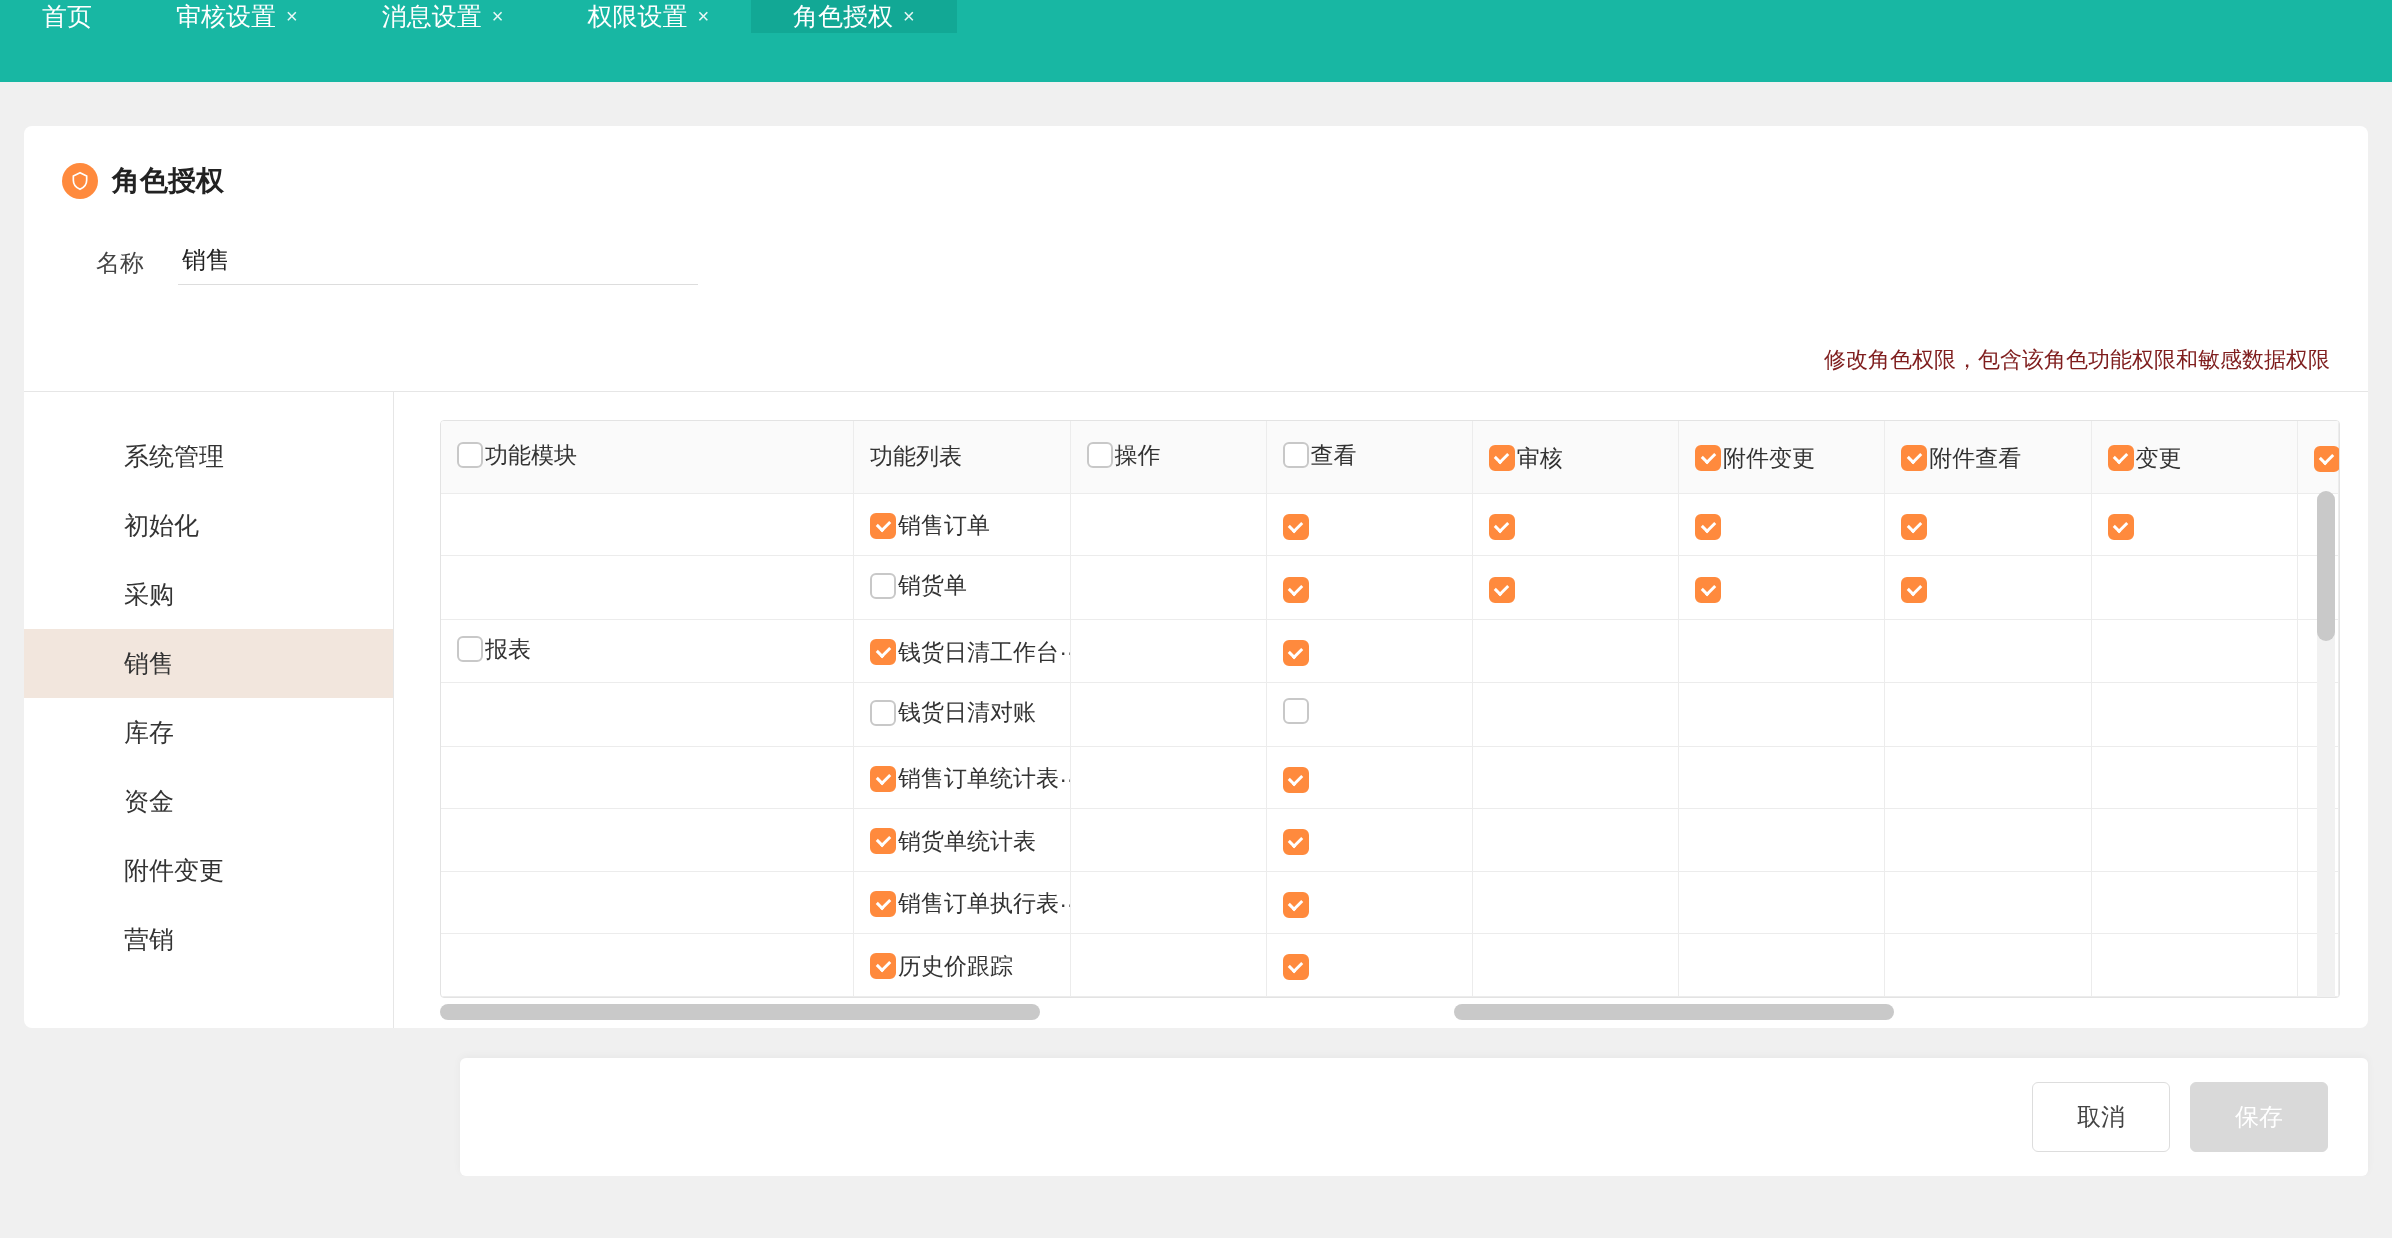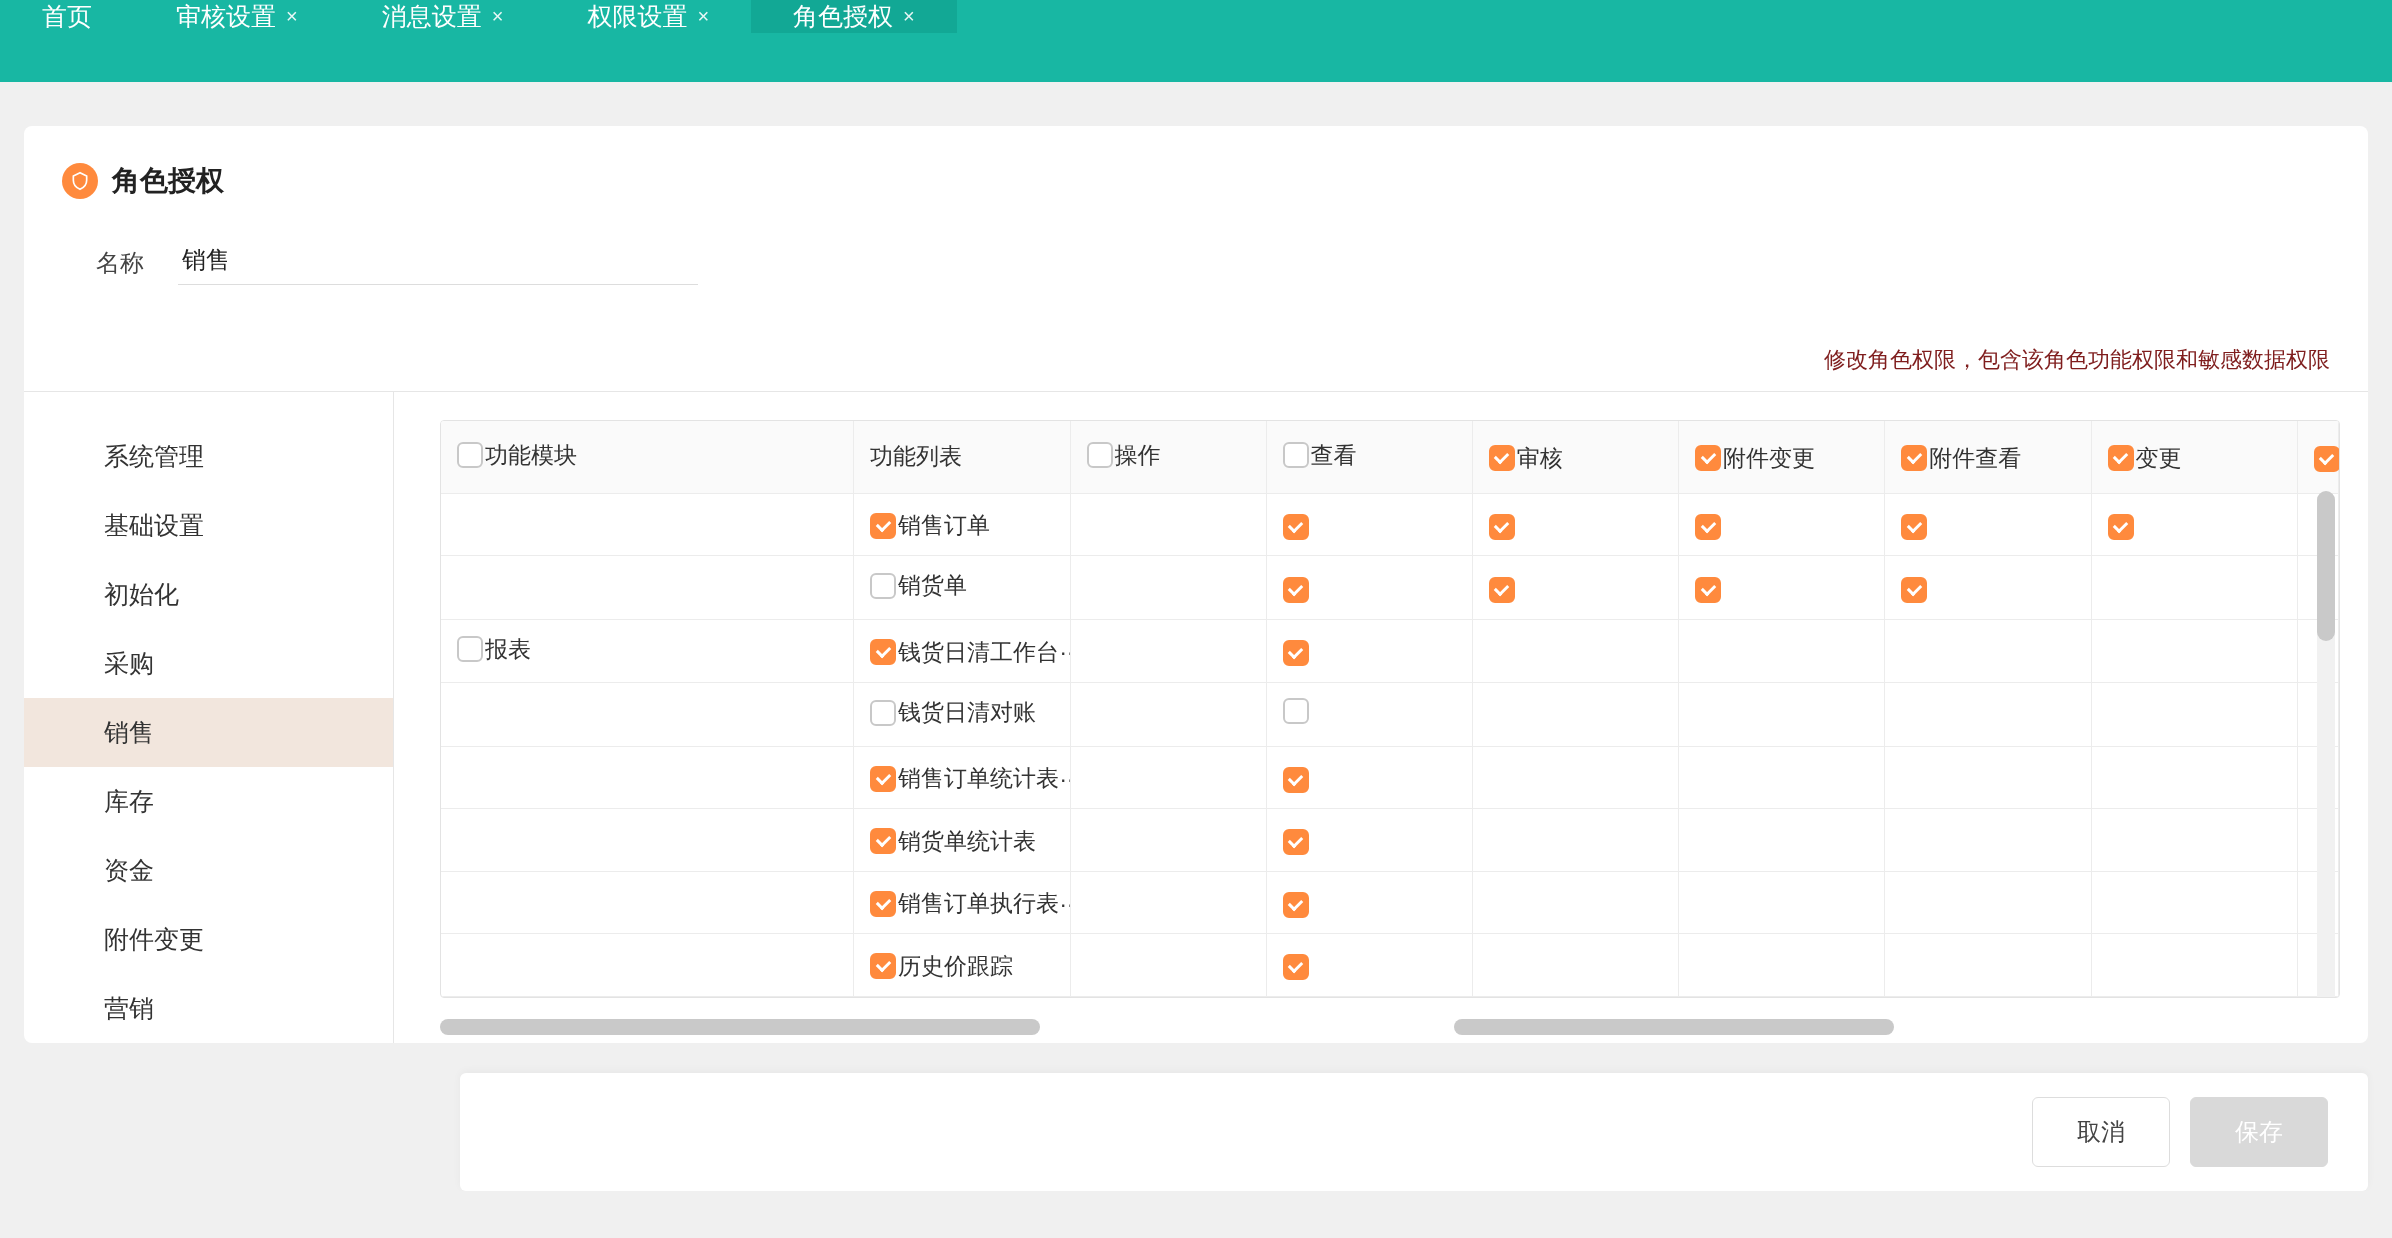--- a/index.html
+++ b/index.html
@@ -28,21 +28,21 @@
 
 
 .tabs-row { display: flex; align-items: flex-end; border-bottom: 1px solid #e6e6e6; padding: 0 38px; position: relative; }
 .subtab { padding: 20px 30px; font-size: 24px; color: #555; cursor: pointer; border: 1px solid transparent; border-bottom: none; }
 .subtab.active { color: #ff7a2e; border-color: #e6e6e6; background: #fff; border-radius: 6px 6px 0 0; position: relative; top: 1px; }
 .help-text { margin-left: auto; color: #7f1d1d; font-size: 22px; padding-bottom: 16px; }
 
 
 .body { display: flex; }
 .sidebar { width: 370px; border-right: 1px solid #e6e6e6; padding-top: 30px; }
-.side-item { padding: 18px 0 18px 80px; font-size: 25px; color: #333; cursor: pointer; }
+.side-item { padding: 18px 0 18px 100px; font-size: 25px; color: #333; cursor: pointer; }
 .side-item.active { background: #f2e6dd; }
 
 .grid-area { flex: 1; padding: 28px 28px 0 46px; position: relative; }
 
 
 .table-wrap { position: relative; border: 1px solid #e3e3e3; border-radius: 4px; overflow: hidden; }
 .ptable { width: 100%; border-collapse: collapse; table-layout: fixed; }
 .ptable th, .ptable td { border-bottom: 1px solid #ececec; border-right: 1px solid #ececec; padding: 14px 16px; text-align: left; font-weight: normal; font-size: 23px; vertical-align: middle; }
 .ptable th { background: #fafafa; height: 72px; }
 .ptable td { height: 60px; white-space: nowrap; overflow: hidden; text-overflow: ellipsis; }
@@ -110,21 +110,20 @@
       <input class="name-input" value="销售" style="">
     </div>
 
     <div class="tabs-row">
       <span class="help-text">修改角色权限，包含该角色功能权限和敏感数据权限</span>
     </div>
 
     <div class="body">
       <div class="sidebar" id="sidebar">
           <div class="side-item">系统管理</div>
-          <div class="side-item">基础设置</div>
           <div class="side-item">初始化</div>
           <div class="side-item">采购</div>
           <div class="side-item active">销售</div>
           <div class="side-item">库存</div>
           <div class="side-item">资金</div>
           <div class="side-item">附件变更</div>
           <div class="side-item">营销</div>
         </div>
 
       <div class="grid-area">

